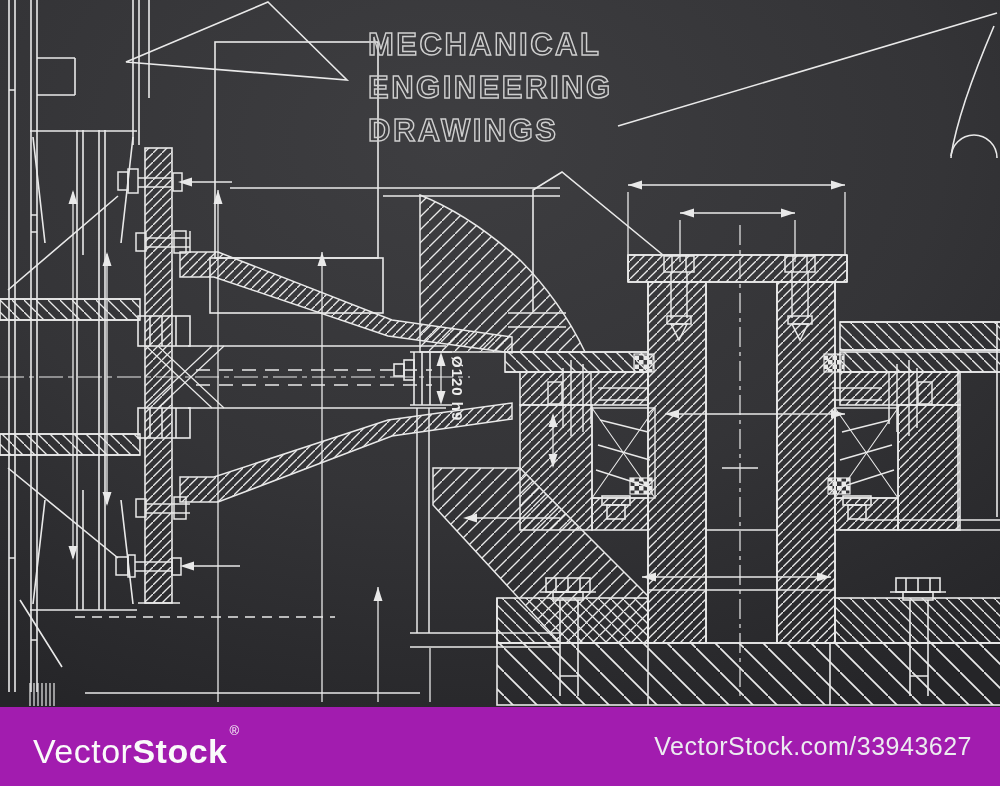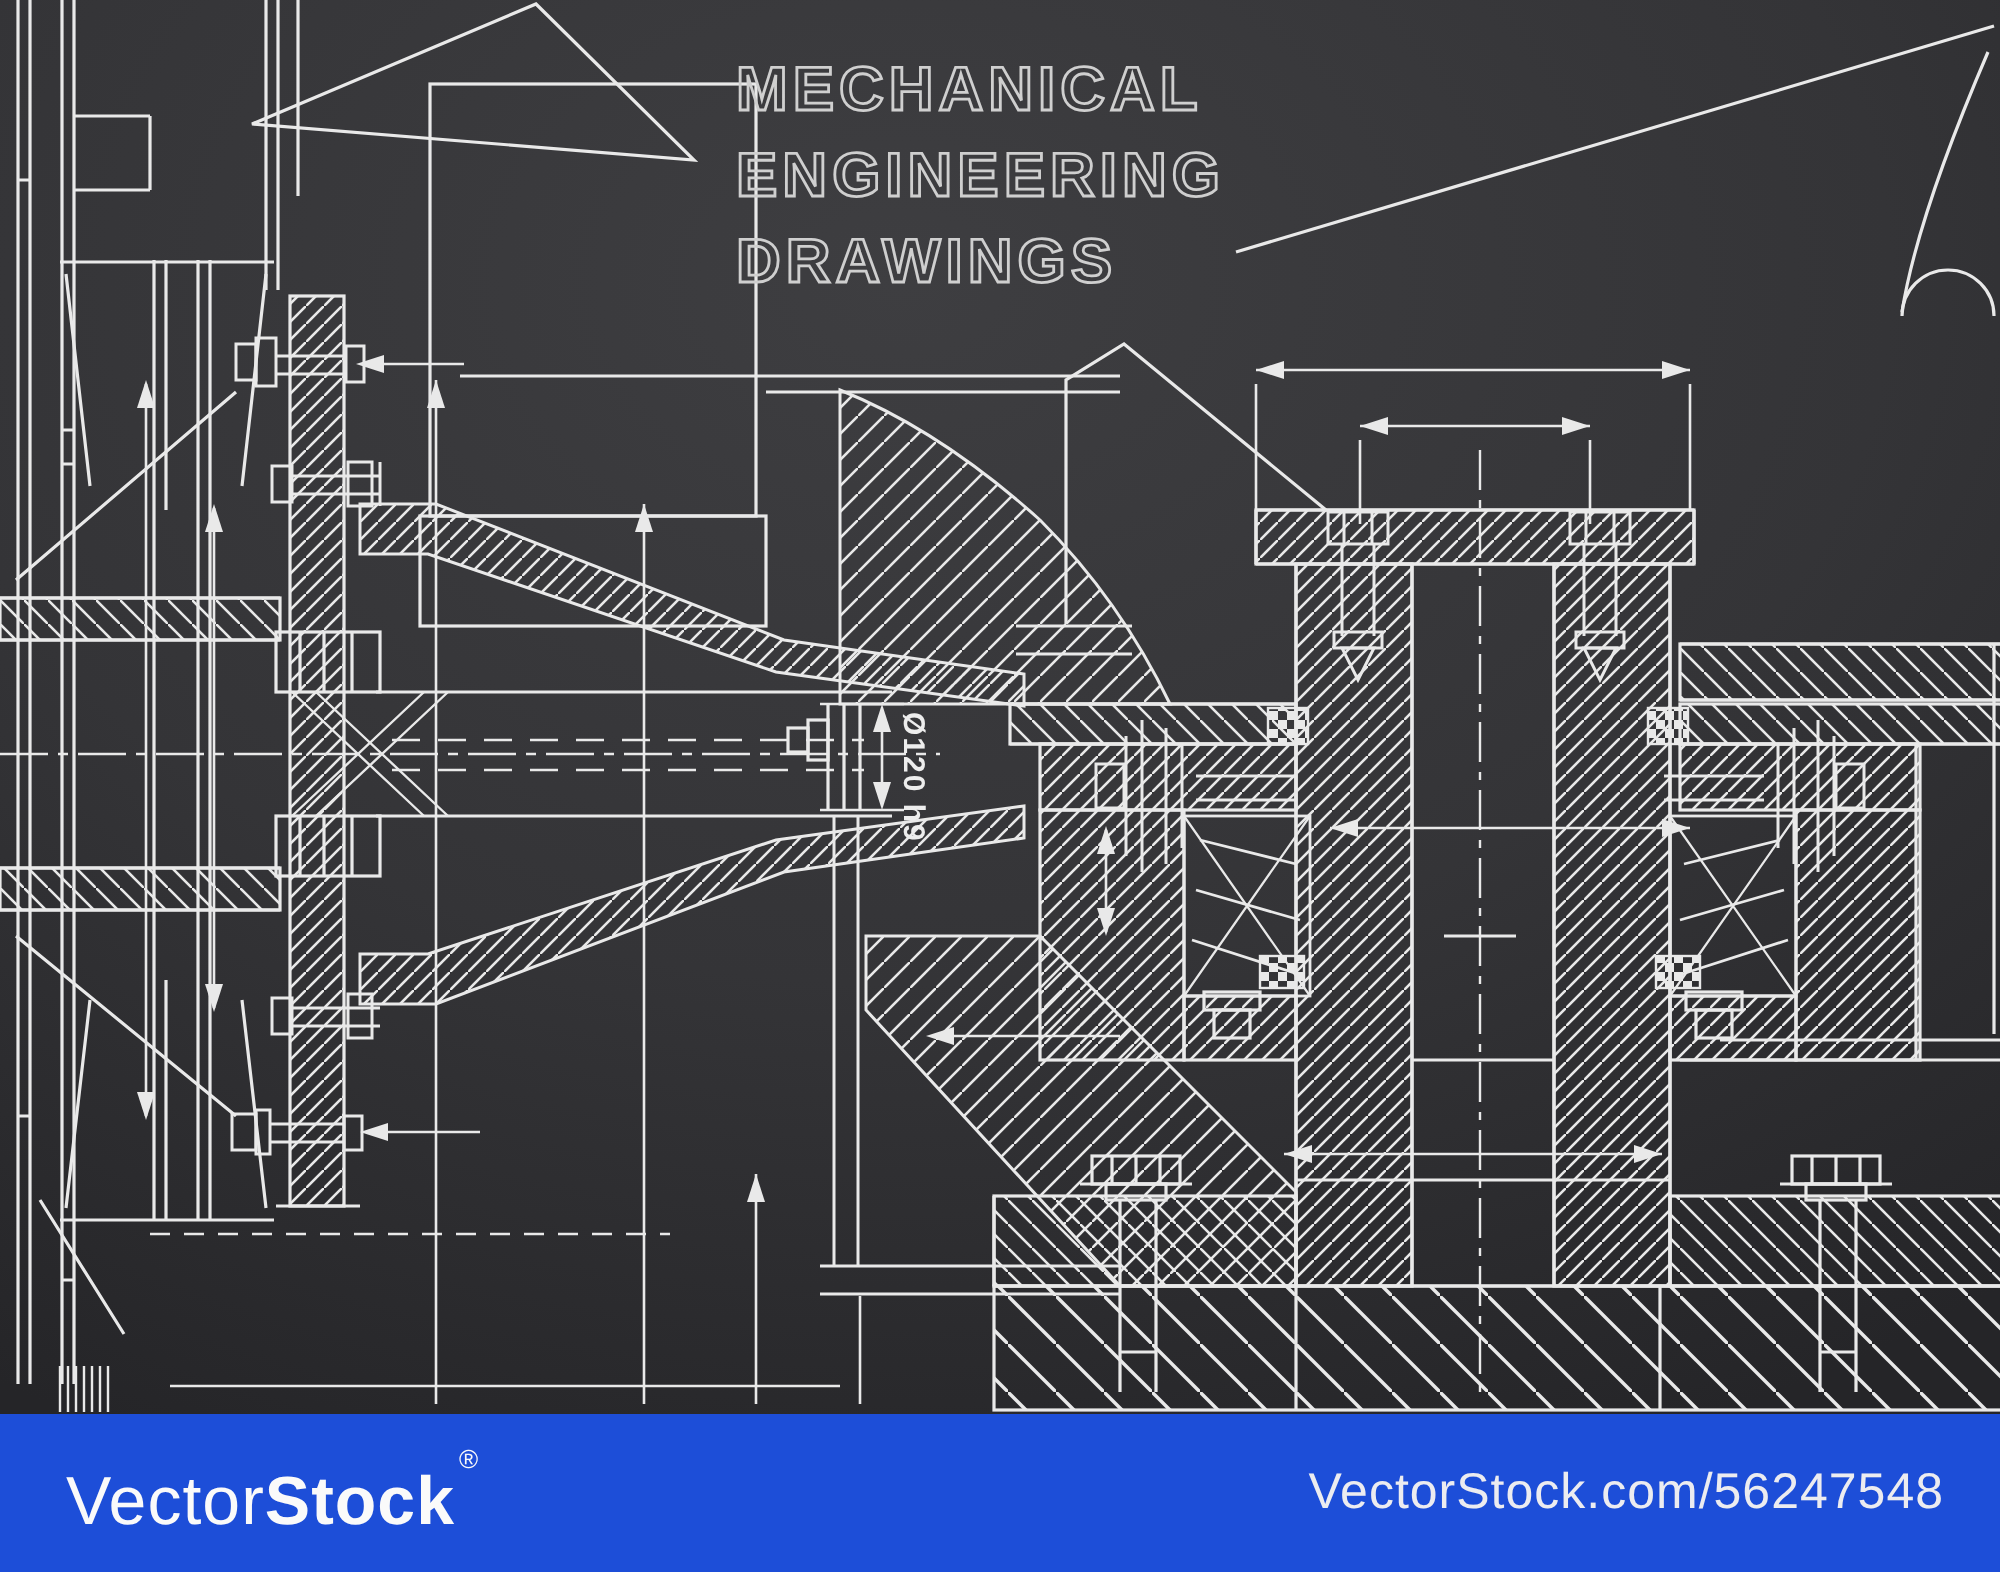--- a/index.html
+++ b/index.html
@@ -1,20 +1,20 @@
 <!DOCTYPE html>
 <html><head>
 <meta charset="utf-8">
 <style>
   html,body{margin:0;padding:0;background:#222;}
   .stage{position:relative;width:1000px;height:786px;overflow:hidden;
          font-family:"Liberation Sans", sans-serif;}
   .stage svg{position:absolute;top:0;left:0;display:block;}
   .bar{position:absolute;left:0;top:707px;width:1000px;height:79px;
-       background:#1d4ed8;display:flex;align-items:center;justify-content:space-between;}
+       background:#a21caf;display:flex;align-items:center;justify-content:space-between;}
   .brand{margin-left:33px;color:#fafafa;font-size:34px;font-weight:300;letter-spacing:.5px;}
   .brand b{font-weight:700;}
   .brand sup{font-size:13px;font-weight:400;vertical-align:28px;margin-left:2px;}
   .credit{margin-right:28px;color:#ececf0;font-size:25px;font-weight:400;letter-spacing:.5px;}
   text{font-family:"Liberation Sans", sans-serif;}
   .titleline{font-weight:bold;font-size:31px;letter-spacing:2.5px;fill:none;
              stroke:#cfcfcf;stroke-width:1.4px;}
   .dimtext{font-size:15px;font-weight:bold;fill:#ededed;letter-spacing:1px;}
 </style>
 </head>
@@ -252,15 +252,15 @@
 
   <g>
     <text class="titleline" x="368" y="55">MECHANICAL</text>
     <text class="titleline" x="368" y="98">ENGINEERING</text>
     <text class="titleline" x="368" y="141">DRAWINGS</text>
   </g>
 </svg>
 
 <div class="bar">
   <div class="brand"><span>Vector</span><b>Stock</b><sup>®</sup></div>
-  <div class="credit">VectorStock.com/56247548</div>
+  <div class="credit">VectorStock.com/33943627</div>
 </div>
 </div>
 
 </body></html>

